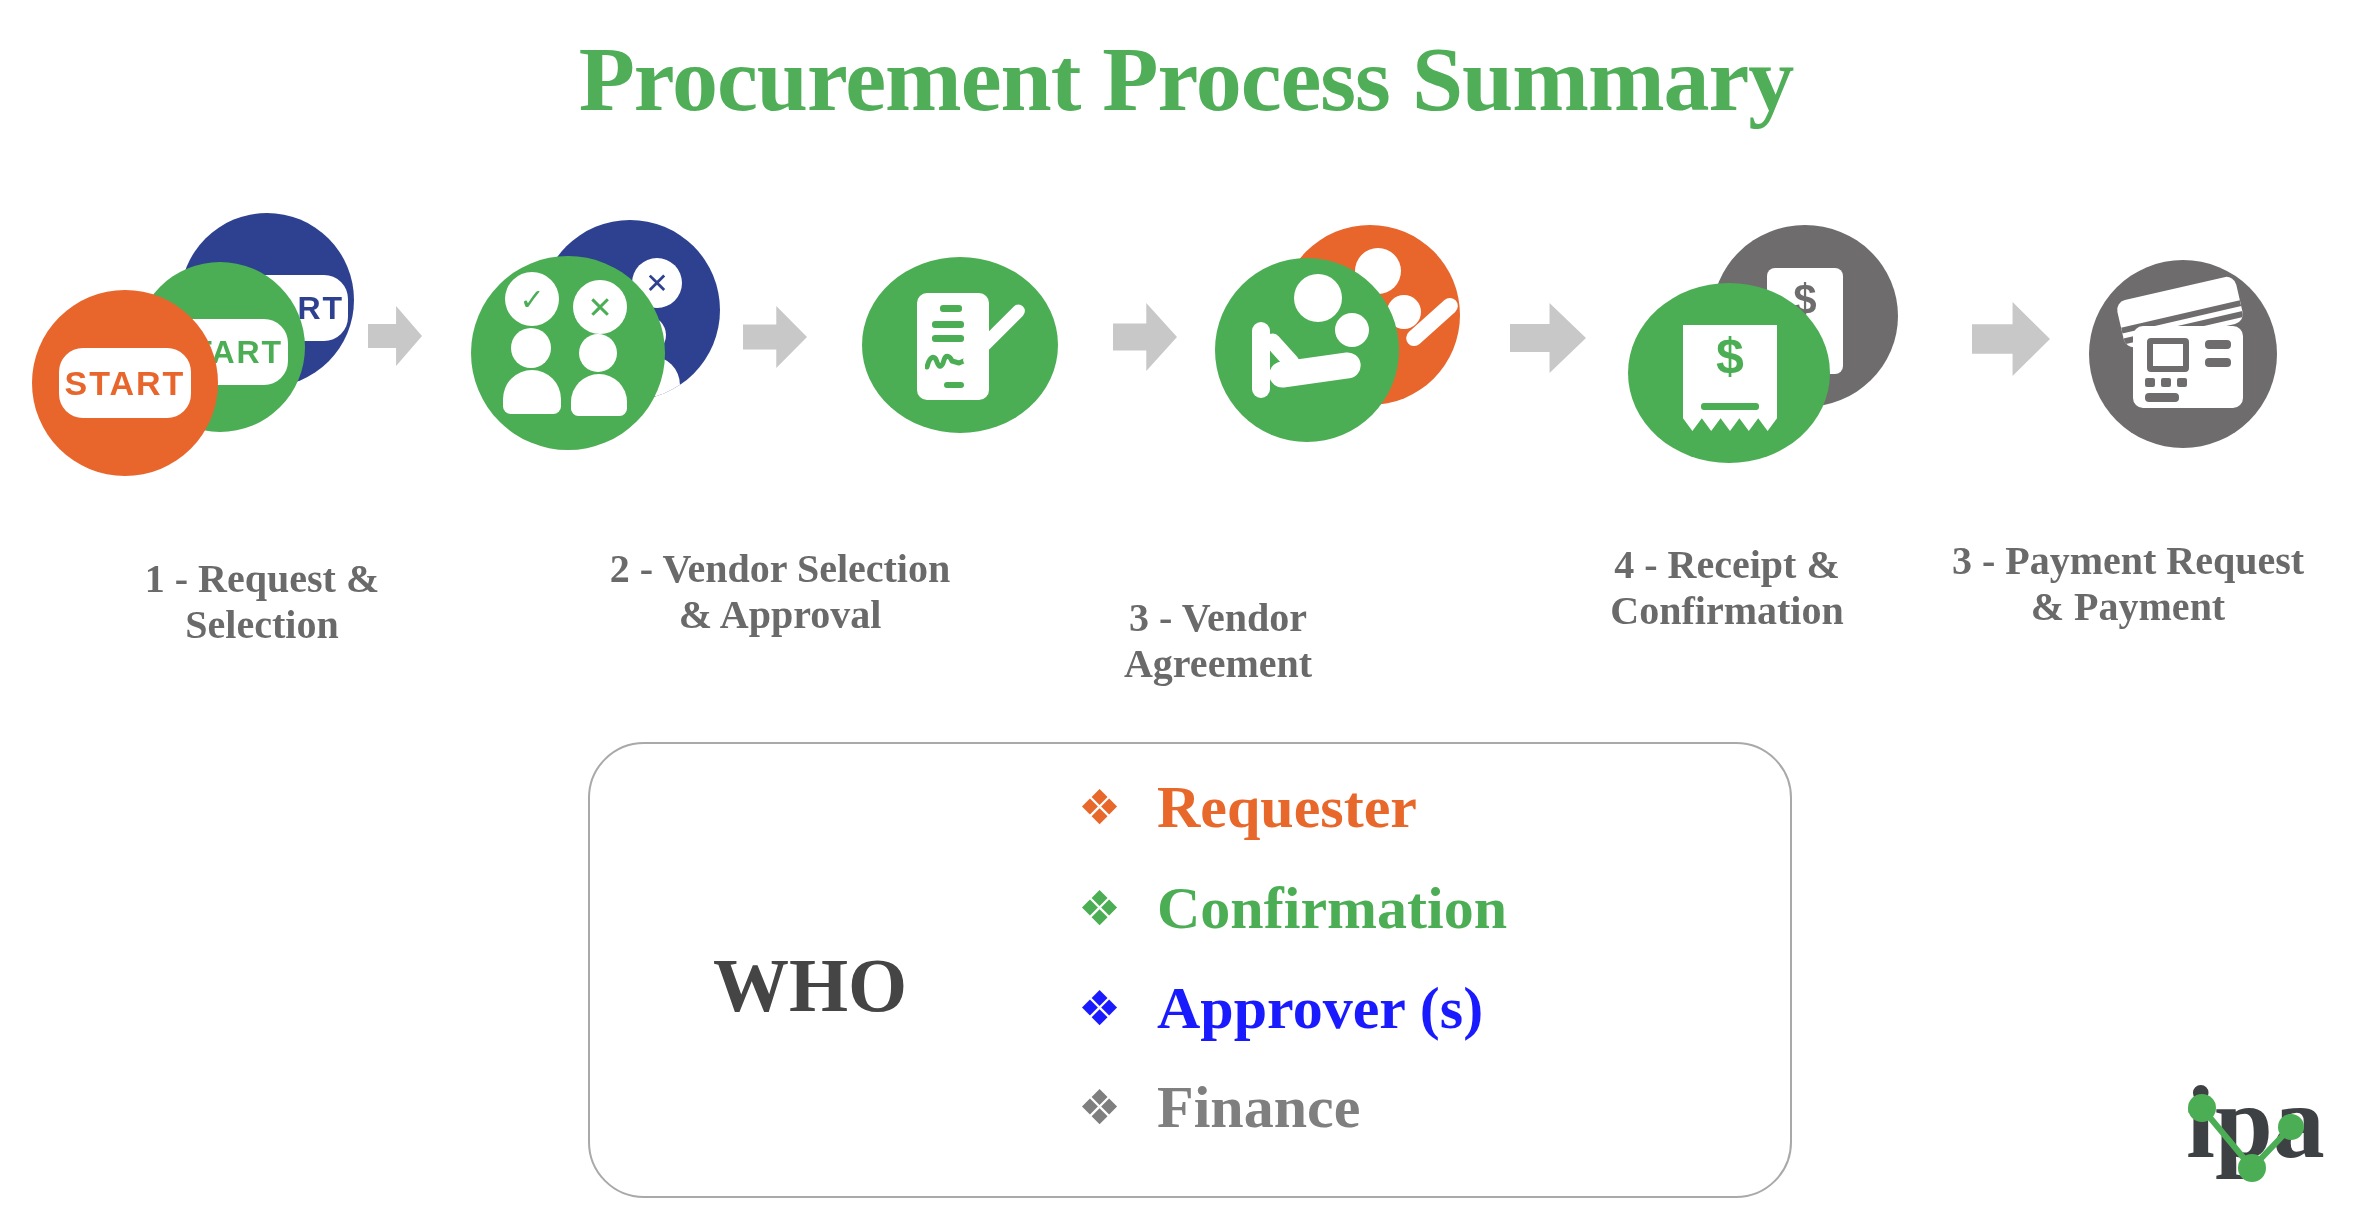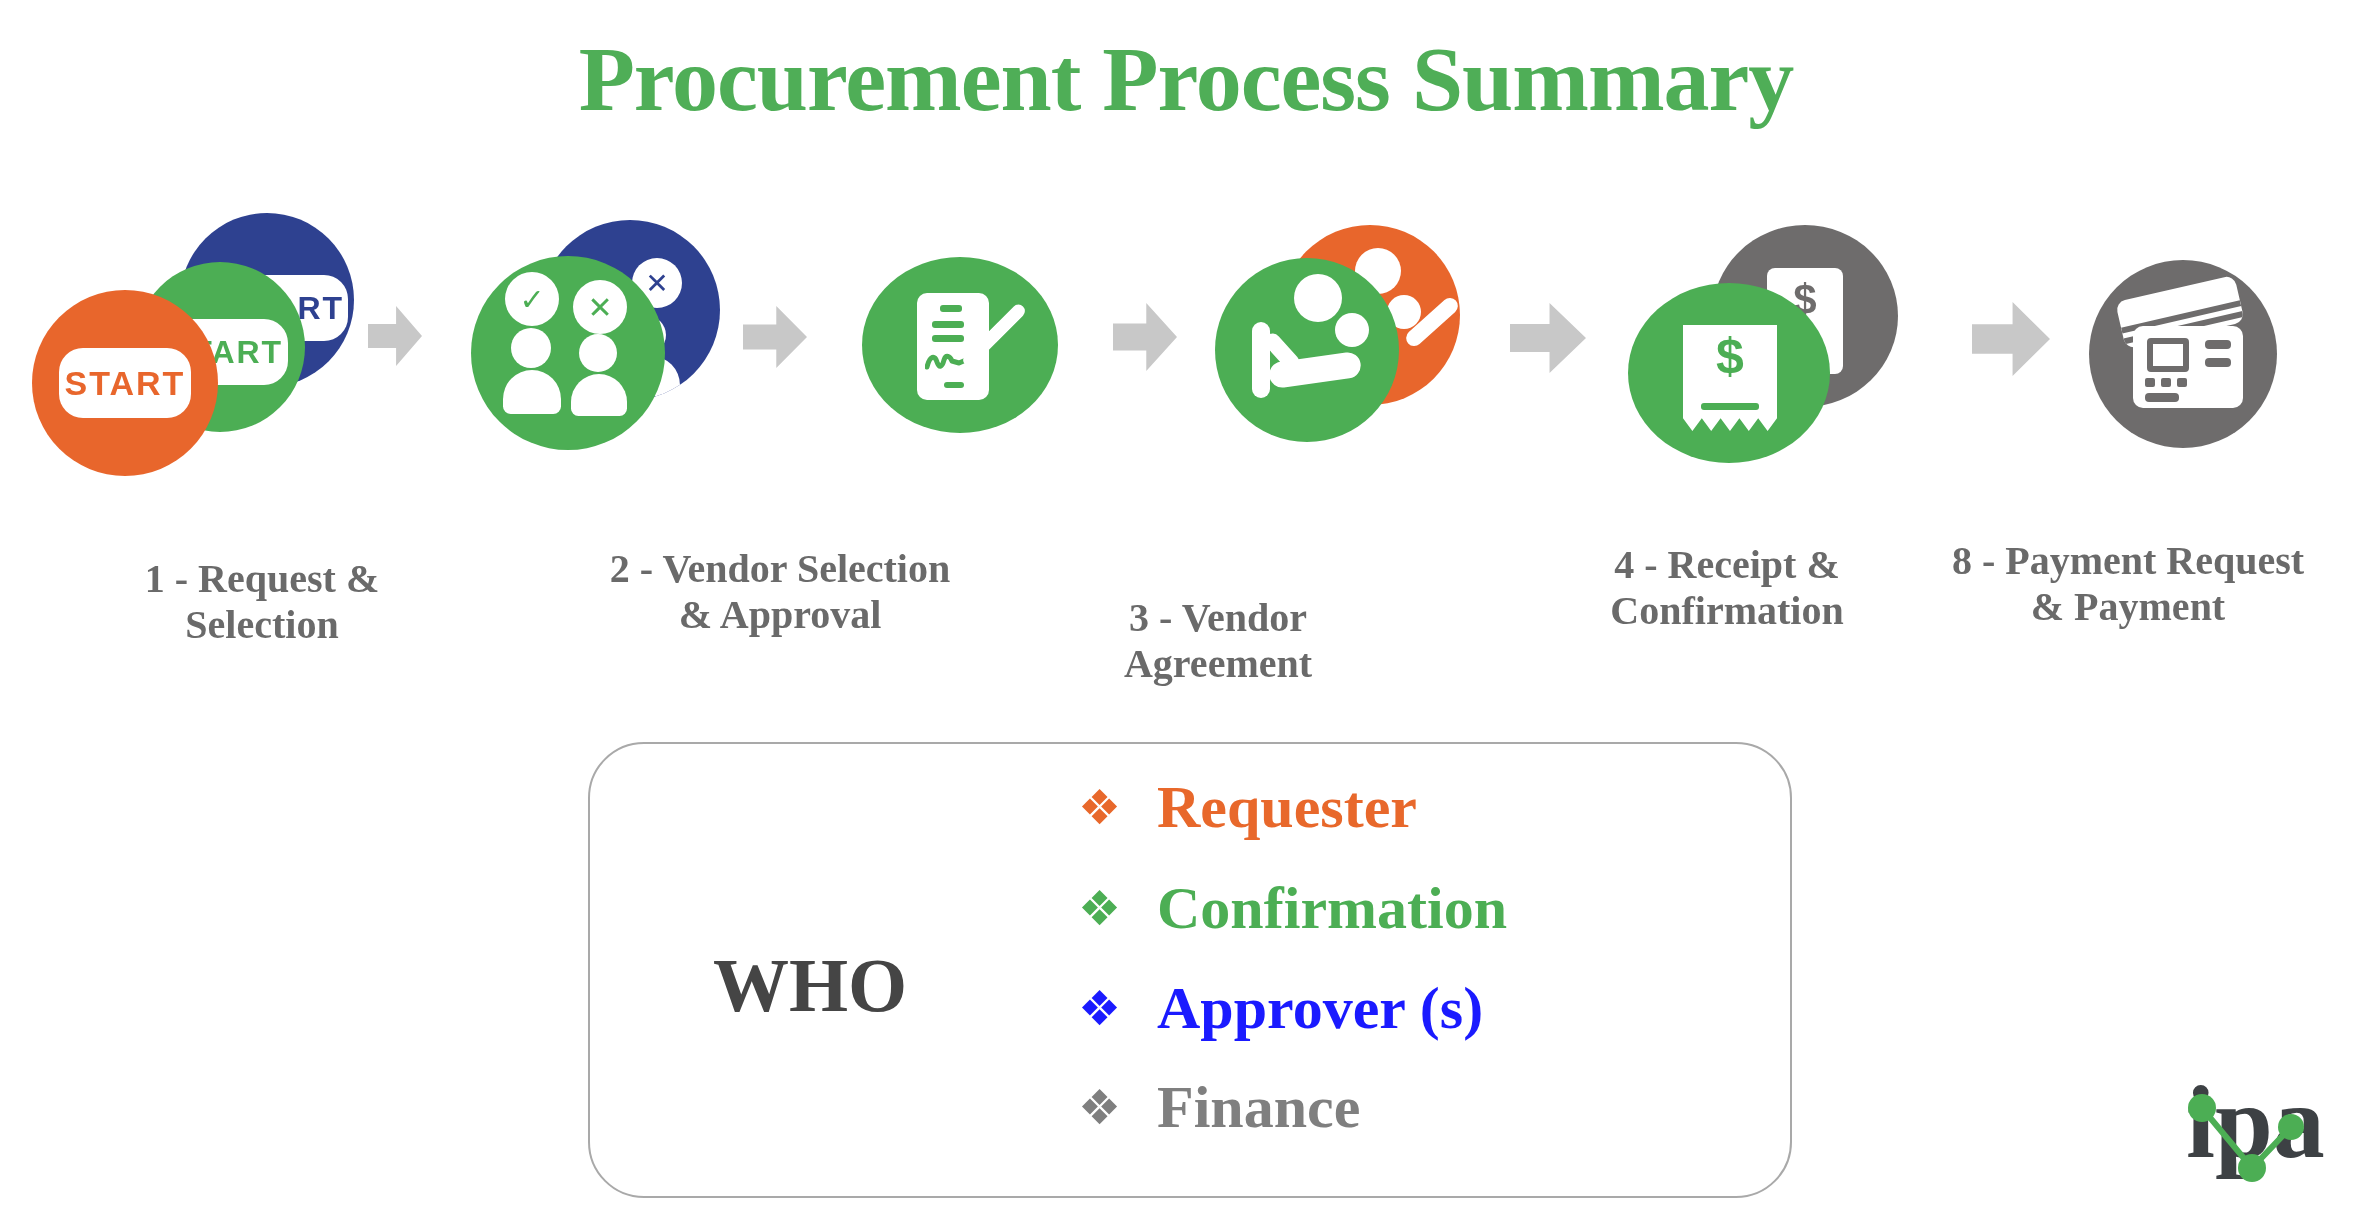--- a/index.html
+++ b/index.html
@@ -171,21 +171,21 @@
   </div>
   <div class="step-label" style="left:988px;top:564px;margin-top:31px;">
     <div>3 - Vendor</div>
       <div>Agreement</div>
   </div>
   <div class="step-label" style="left:1497px;top:542px;">
     <div>4 - Receipt &amp;</div>
       <div>Confirmation</div>
   </div>
   <div class="step-label" style="left:1898px;top:538px;">
-    <div>8 - Payment Request</div>
+    <div>3 - Payment Request</div>
       <div>&amp; Payment</div>
   </div>
 
   <div class="abs" id="who-box"></div>
   <div class="abs" id="who-heading">WHO</div>
 
   <div class="who-item" style="top:772px;">
     <span class="who-bullet" style="color: rgb(232, 104, 43);">❖</span>
     <span class="who-label" style="color: rgb(232, 104, 43);">Requester</span>
   </div>

